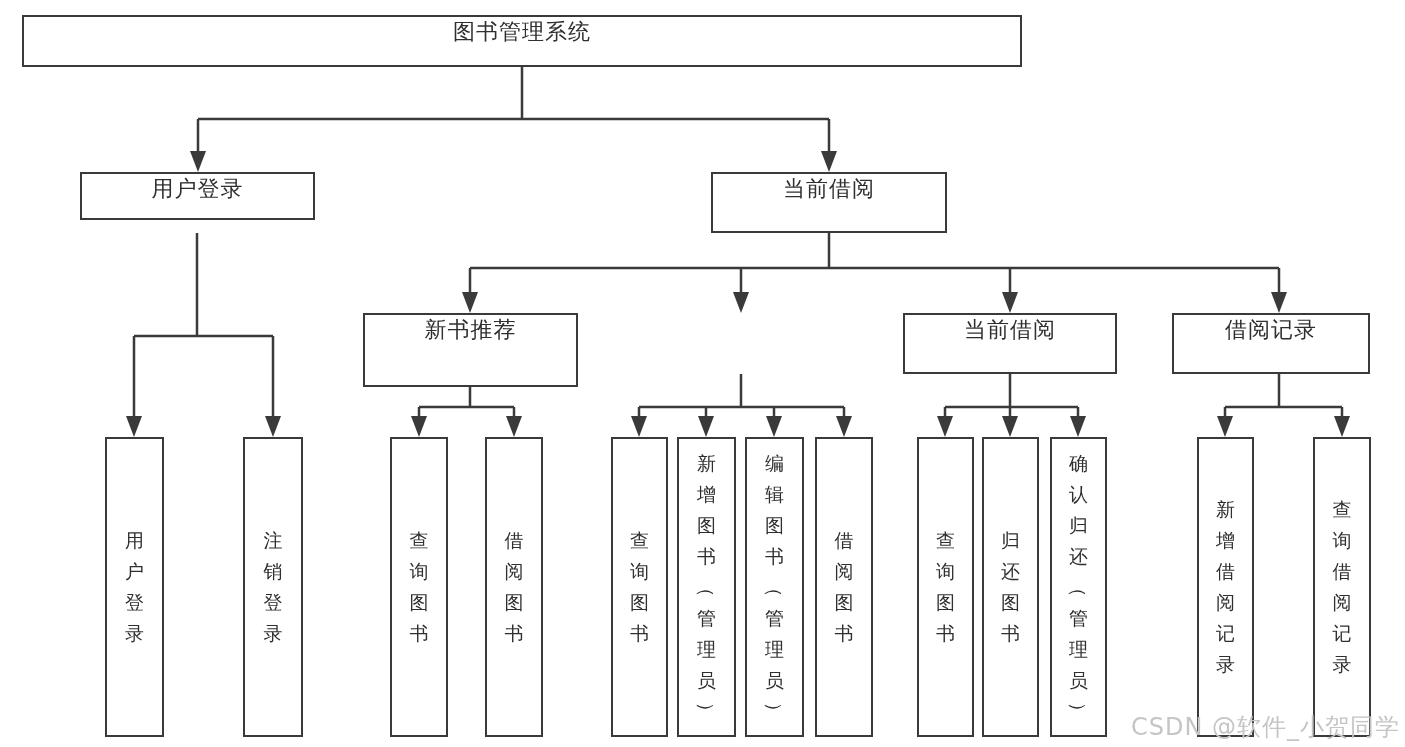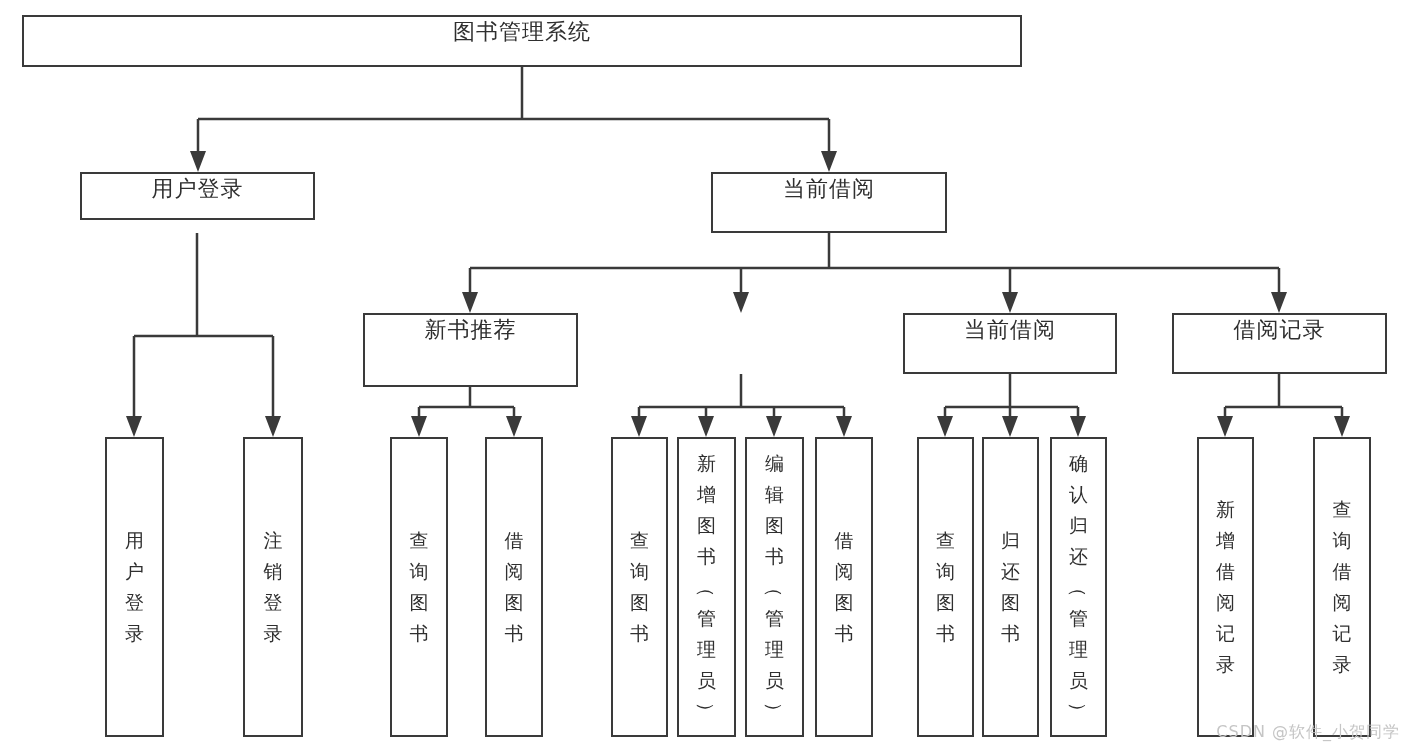--- a/index.html
+++ b/index.html
@@ -18,21 +18,21 @@
   }
   .leaf{
     position:absolute;top:437px;height:300px;box-sizing:border-box;
     border:2px solid var(--line);background:var(--bg);
     display:flex;flex-direction:column;align-items:center;justify-content:center;
     font-size:19px;line-height:31px;color:var(--text);
   }
   .leaf span{display:block;text-align:center;}
   .leaf span.rot{transform:rotate(90deg);}
   .watermark{
-    position:absolute;right:5px;bottom:4px;font-size:16px;color:var(--wm);
+    position:absolute;right:5px;bottom:4px;font-size:24px;color:var(--wm);
     letter-spacing:1px;white-space:nowrap;z-index:5;
   }
 </style>
 </head>
 <body>
 
 <div id="canvas">
 
   <svg id="wires" viewBox="0 0 1405 747" xmlns="http://www.w3.org/2000/svg" aria-hidden="true">
     <path fill="none" stroke="currentColor" stroke-width="2.5" d="
@@ -66,21 +66,21 @@
   <div class="node" style="left:711px;top:172px;width:236px;height:61px">
     <span>当前借阅</span>
   </div>
 
   <div class="node" style="left:363px;top:313px;width:215px;height:74px">
     <span>新书推荐</span>
   </div>
   <div class="node" style="left:903px;top:313px;width:214px;height:61px">
     <span>当前借阅</span>
   </div>
-  <div class="node" style="left:1172px;top:313px;width:215px;height:61px">
+  <div class="node" style="left:1172px;top:313px;width:198px;height:61px">
     <span>借阅记录</span>
   </div>
 
   <div class="leaf vtext" style="left:105px;width:59px">
       <span>用</span>
       <span>户</span>
       <span>登</span>
       <span>录</span>
     </div>
   <div class="leaf vtext" style="left:243px;width:60px">

